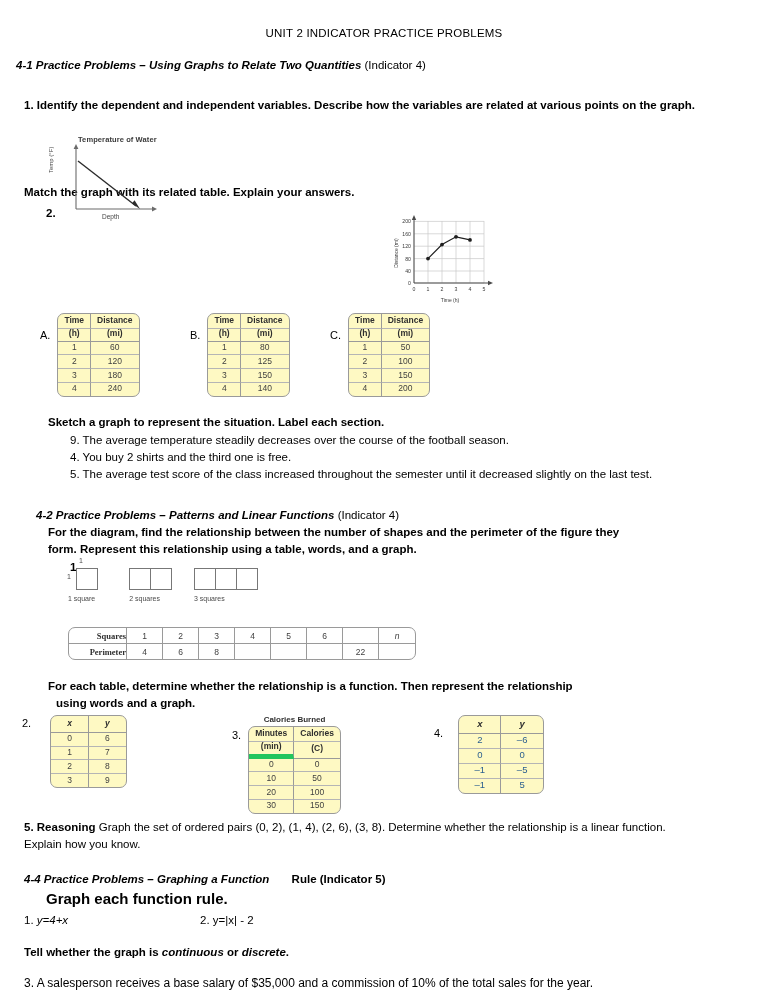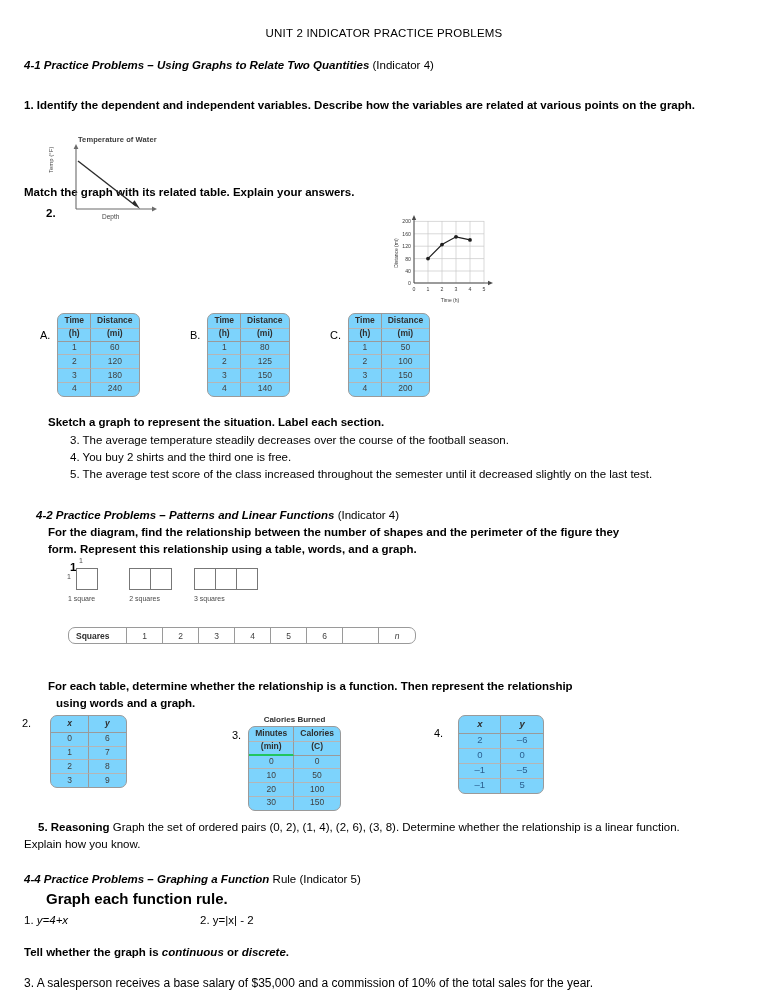--- a/index.html
+++ b/index.html
@@ -18,21 +18,21 @@
   .doc-title {
     text-align: center;
     font-size: 11.5px;
     letter-spacing: 0.2px;
     margin-top: 27px;
   }
 
   .sec-head {
     font-size: 11.5px;
     font-weight: bold;
-    margin-left: 24px;
+    margin-left: 16px;
     margin-top: 22px;
   }
   .sec-head .ital { font-style: italic; }
   .sec-head .reg { font-weight: normal; font-style: normal; }
 
   .q-bold {
     font-size: 11.5px;
     font-weight: bold;
     margin-left: 24px;
   }
@@ -61,21 +61,21 @@
 
   
   .dist-graph { position:absolute; left:392px; top:186px; width:104px; height:96px; }
 
   
   .rtable {
     border-collapse: separate;
     border-spacing: 0;
     font-size: 8.5px;
     color: #3f3f3f;
-    background: #7dd3fc;
+    background: #fef9c3;
     border: 1px solid #9a9a9a;
     border-radius: 7px;
     overflow: hidden;
   }
   .rtable th, .rtable td {
     border-right: 1px solid #9a9a9a;
     border-bottom: 1px solid #b5b5b5;
     text-align: center;
     padding: 1.5px 5px;
     font-weight: normal;
@@ -113,21 +113,21 @@
     font-size: 8.5px; color:#3f3f3f;
     border:1px solid #9a9a9a; border-radius:7px; overflow:hidden;
   }
   .wtable td, .wtable th {
     border-right:1px solid #9a9a9a;
     border-bottom:1px solid #9a9a9a;
     text-align:center; padding:2.5px 0; width:36px; font-weight:normal;
     height: 15px;
   }
   .wtable th.rowlab {
-    text-align:left; padding-left:7px; width:58px; font-weight:bold; color:#2f2f2f;
+    text-align:right; padding-left:7px; width:58px; font-weight:bold; color:#2f2f2f;font-family:Liberation Serif, serif;
   }
   .wtable tr:last-child td, .wtable tr:last-child th { border-bottom:none; }
   .wtable tr td:last-child { border-right:none; }
   .wtable .ital { font-style: italic; }
 
   
   .tbl-caption {
     font-size:8px; font-weight:bold; color:#2f2f2f; text-align:center;
     margin-bottom:2px;
   }
@@ -312,21 +312,21 @@
           </tr>
       <tr>
             <td>4</td>
             <td>200</td>
           </tr>
     </tbody>
       </table>
   </div>
 
   <div class="q-bold" style="position:absolute; left:24px; top:389px;">Sketch a graph to represent the situation. Label each section.</div>
-  <div class="q-norm" style="position:absolute; left:46px; top:407px;">3. The average temperature steadily decreases over the course of the football season.</div>
+  <div class="q-norm" style="position:absolute; left:46px; top:407px;">9. The average temperature steadily decreases over the course of the football season.</div>
   <div class="q-norm" style="position:absolute; left:46px; top:424px;">4. You buy 2 shirts and the third one is free.</div>
   <div class="q-norm" style="position:absolute; left:46px; top:441px;">5. The average test score of the class increased throughout the semester until it decreased slightly on the last test.</div>
 
   <div class="sec-head" style="position:absolute; left:36px; top:482px; margin:0;">
     <span class="ital">4-2 Practice Problems – Patterns and Linear Functions</span><span class="reg"> (Indicator 4)</span>
   </div>
   <div class="q-bold" style="position:absolute; left:24px; top:516px;">form. Represent this relationship using a table, words, and a graph.</div>
   <div class="q-bold" style="position:absolute; left:24px; top:499px;">For the diagram, find the relationship between the number of shapes and the perimeter of the figure they</div>
   <div class="q-bold" style="position:absolute; left:46px; top:534px;">1.</div>
 
@@ -373,20 +373,31 @@
       <th class="rowlab">Squares</th>
       <td>1</td>
       <td>2</td>
       <td>3</td>
       <td>4</td>
       <td>5</td>
       <td>6</td>
       <td></td>
       <td class="ital">n</td>
     </tr>
+    <tr>
+      <th class="rowlab">Perimeter</th>
+      <td>4</td>
+      <td>6</td>
+      <td>8</td>
+      <td></td>
+      <td></td>
+      <td></td>
+      <td>22</td>
+      <td></td>
+    </tr>
   </tbody>
     </table>
 
   <div class="q-bold" style="position:absolute; left:24px; top:653px;">For each table, determine whether the relationship is a function. Then represent the relationship</div>
   <div class="q-bold" style="position:absolute; left:24px; top:670px;margin-left:32px;">using words and a graph.</div>
 
   <div class="tblwrap" style="left:22px; top:688px;">
     <div class="tbl-letter" style="padding-top:2px;">2.</div>
     <table class="rtable tbl-xy" style="margin-left:12px;">
       <tbody>
@@ -418,21 +429,21 @@
     <div class="tbl-letter" style="padding-top:14px;">3.</div>
     <div>
       <div class="tbl-caption">Calories Burned</div>
       <table class="rtable">
         <tbody>
             <tr>
           <th>Minutes</th>
           <th>Calories</th>
         </tr>
         <tr>
-          <th style="border-bottom:2px solid #22c55e;padding-top:0">(min)</th>
+          <th style="border-bottom:5px solid #22c55e;padding-top:0">(min)</th>
           <th style="border-bottom:1px solid #9a9a9a;padding-top:0">(C)</th>
         </tr>
         <tr>
               <td>0</td>
               <td>0</td>
             </tr>
         <tr>
               <td>10</td>
               <td>50</td>
             </tr>
@@ -470,27 +481,27 @@
             <td class="blue">–5</td>
           </tr>
       <tr>
             <td class="blue">–1</td>
             <td class="blue">5</td>
           </tr>
     </tbody>
       </table>
   </div>
 
-  <div style="position:absolute; left:24px; top:794px; font-size:11.5px;margin-left:14px;">
+  <div style="position:absolute; left:24px; top:794px; font-size:11.5px;">
     <span style="font-weight:bold;">5. Reasoning</span><span> Graph the set of ordered pairs (0, 2), (1, 4), (2, 6), (3, 8). Determine whether the relationship is a linear function.</span>
   </div>
   <div style="position:absolute; left:24px; top:811px; font-size:11.5px;">Explain how you know.</div>
 
   <div style="position:absolute; left:24px; top:846px; font-size:11.5px; font-weight:bold;">
-    <span class="ital">4-4 Practice Problems  – Graphing a Function</span><span style="font-weight:normal;"> Rule (Indicator 5)</span>
+    <span class="ital">4-4 Practice Problems  – Graphing a Function</span><span style="font-weight:bold;margin-left:19px;"> Rule (Indicator 5)</span>
   </div>
   <div style="position:absolute; left:46px; top:863px; font-size:15px; font-weight:bold;">Graph each function rule.</div>
 
   <div style="position:absolute; left:24px; top:887px; font-size:11.5px;">
     <span>1. </span><span class="ital">y=4+x</span>
   </div>
   <div style="position:absolute; left:200px; top:887px; font-size:11.5px;">2. y=|x| - 2</div>
 
   <div style="position:absolute; left:24px; top:919px; font-size:11.5px; font-weight:bold;">
     <span>Tell whether the graph is </span><span class="ital">continuous</span><span> or </span><span class="ital">discrete</span><span>.</span>

